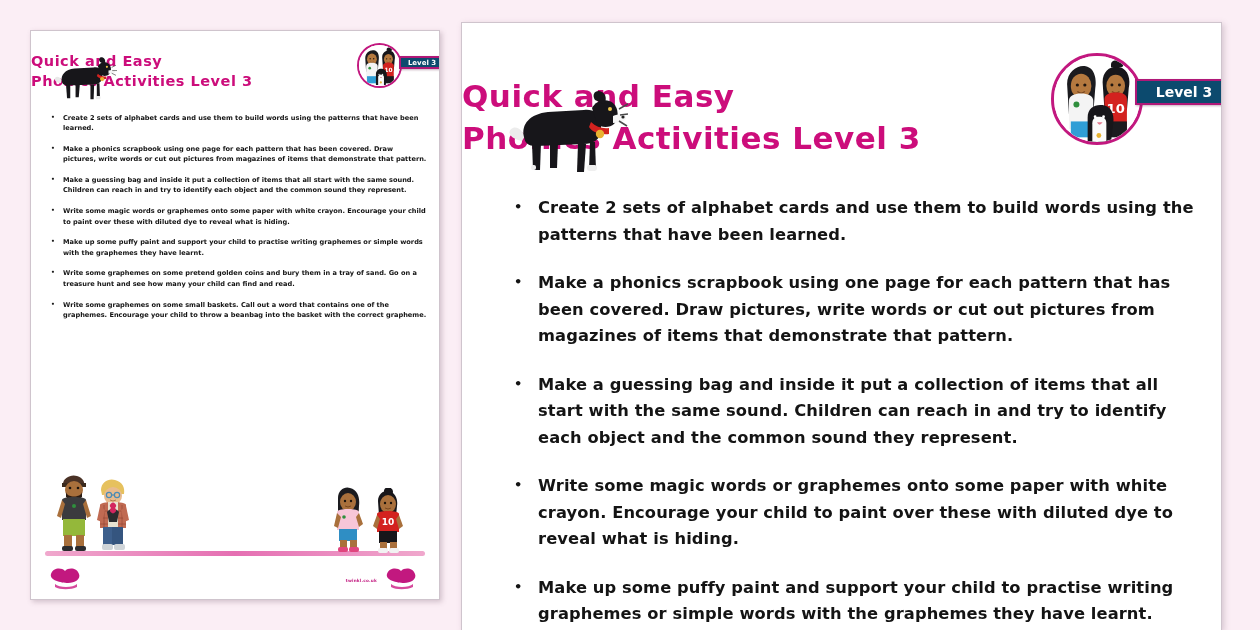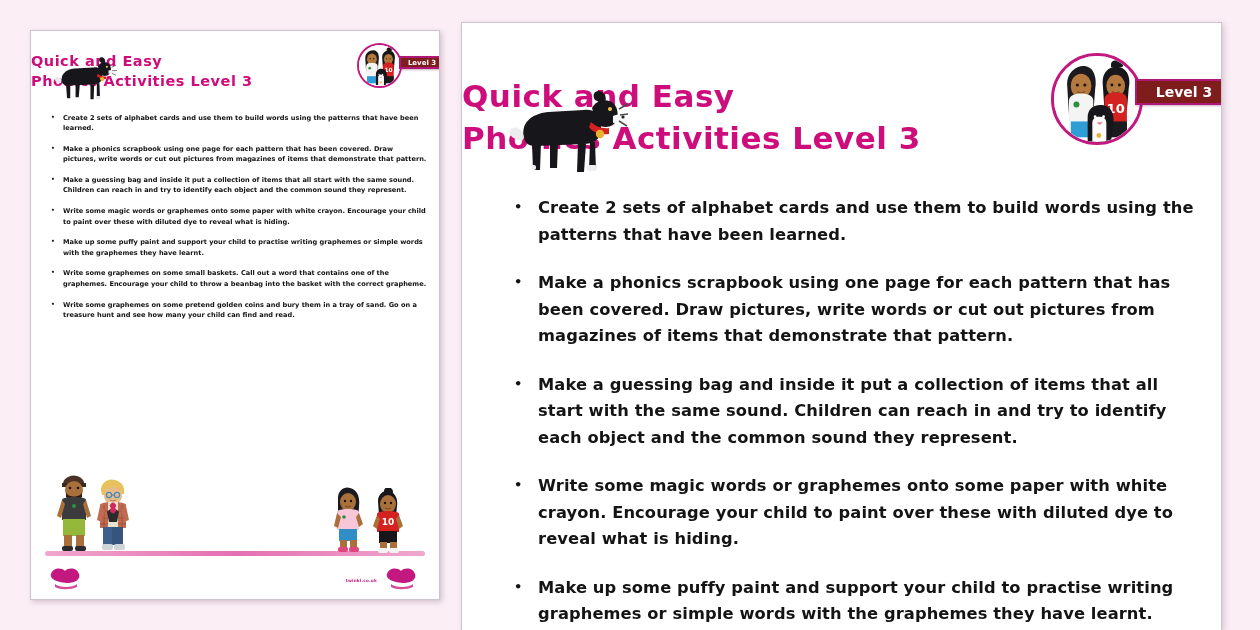--- a/index.html
+++ b/index.html
@@ -56,21 +56,21 @@
 
   #main-page .title-block { padding-top: 52px; }
   #main-page .title-line { font-size: 31px; line-height: 42px; }
 
   #thumb-page .title-block { padding-top: 20px; }
   #thumb-page .title-line { font-size: 14.5px; line-height: 20px; }
 
   
   .level-badge {
     position: absolute;
-    background: #7f1d1d;
+    background: #0c4a6e;
     border: 2px solid #b01878;
     color: #ffffff;
     font-weight: bold;
     display: flex;
     align-items: center;
     justify-content: center;
     box-shadow: 1px 1px 2px rgba(90,30,70,.35);
   }
   #main-page .level-badge {
     right: -6px; top: 56px;
@@ -242,22 +242,22 @@
   </div>
 
   <div class="level-badge">Level 3</div>
 
   <ul class="bullets">
     <li>Create 2 sets of alphabet cards and use them to build words using the patterns that have been learned.</li>
     <li>Make a phonics scrapbook using one page for each pattern that has been covered. Draw pictures, write words or cut out pictures from magazines of items that demonstrate that pattern.</li>
     <li>Make a guessing bag and inside it put a collection of items that all start with the same sound. Children can reach in and try to identify each object and the common sound they represent.</li>
     <li>Write some magic words or graphemes onto some paper with white crayon. Encourage your child to paint over these with diluted dye to reveal what is hiding.</li>
     <li>Make up some puffy paint and support your child to practise writing graphemes or simple words with the graphemes they have learnt.</li>
+    <li>Write some graphemes on some pretend golden coins and bury them in a tray of sand. Go on a treasure hunt and see how many your child can find and read.</li>
     <li>Write some graphemes on some small baskets. Call out a word that contains one of the graphemes. Encourage your child to throw a beanbag into the basket with the correct grapheme.</li>
-    <li>Write some graphemes on some pretend golden coins and bury them in a tray of sand. Go on a treasure hunt and see how many your child can find and read.</li>
   </ul>
 
   <div class="footer-art">
     <div class="ground-line"></div>
 
     <div class="figure" id="fig-adult">
       <svg viewBox="0 0 42 82" xmlns="http://www.w3.org/2000/svg">
         <path d="M10 12 C10 6 18 2 24 4 C30 6 32 10 31 14 L11 15 Z" fill="#4a3226"></path>
         <rect x="9" y="11" width="24" height="4" fill="#3a2a1e"></rect>
         <ellipse cx="21" cy="18" rx="9" ry="9" fill="#a9703c"></ellipse>

